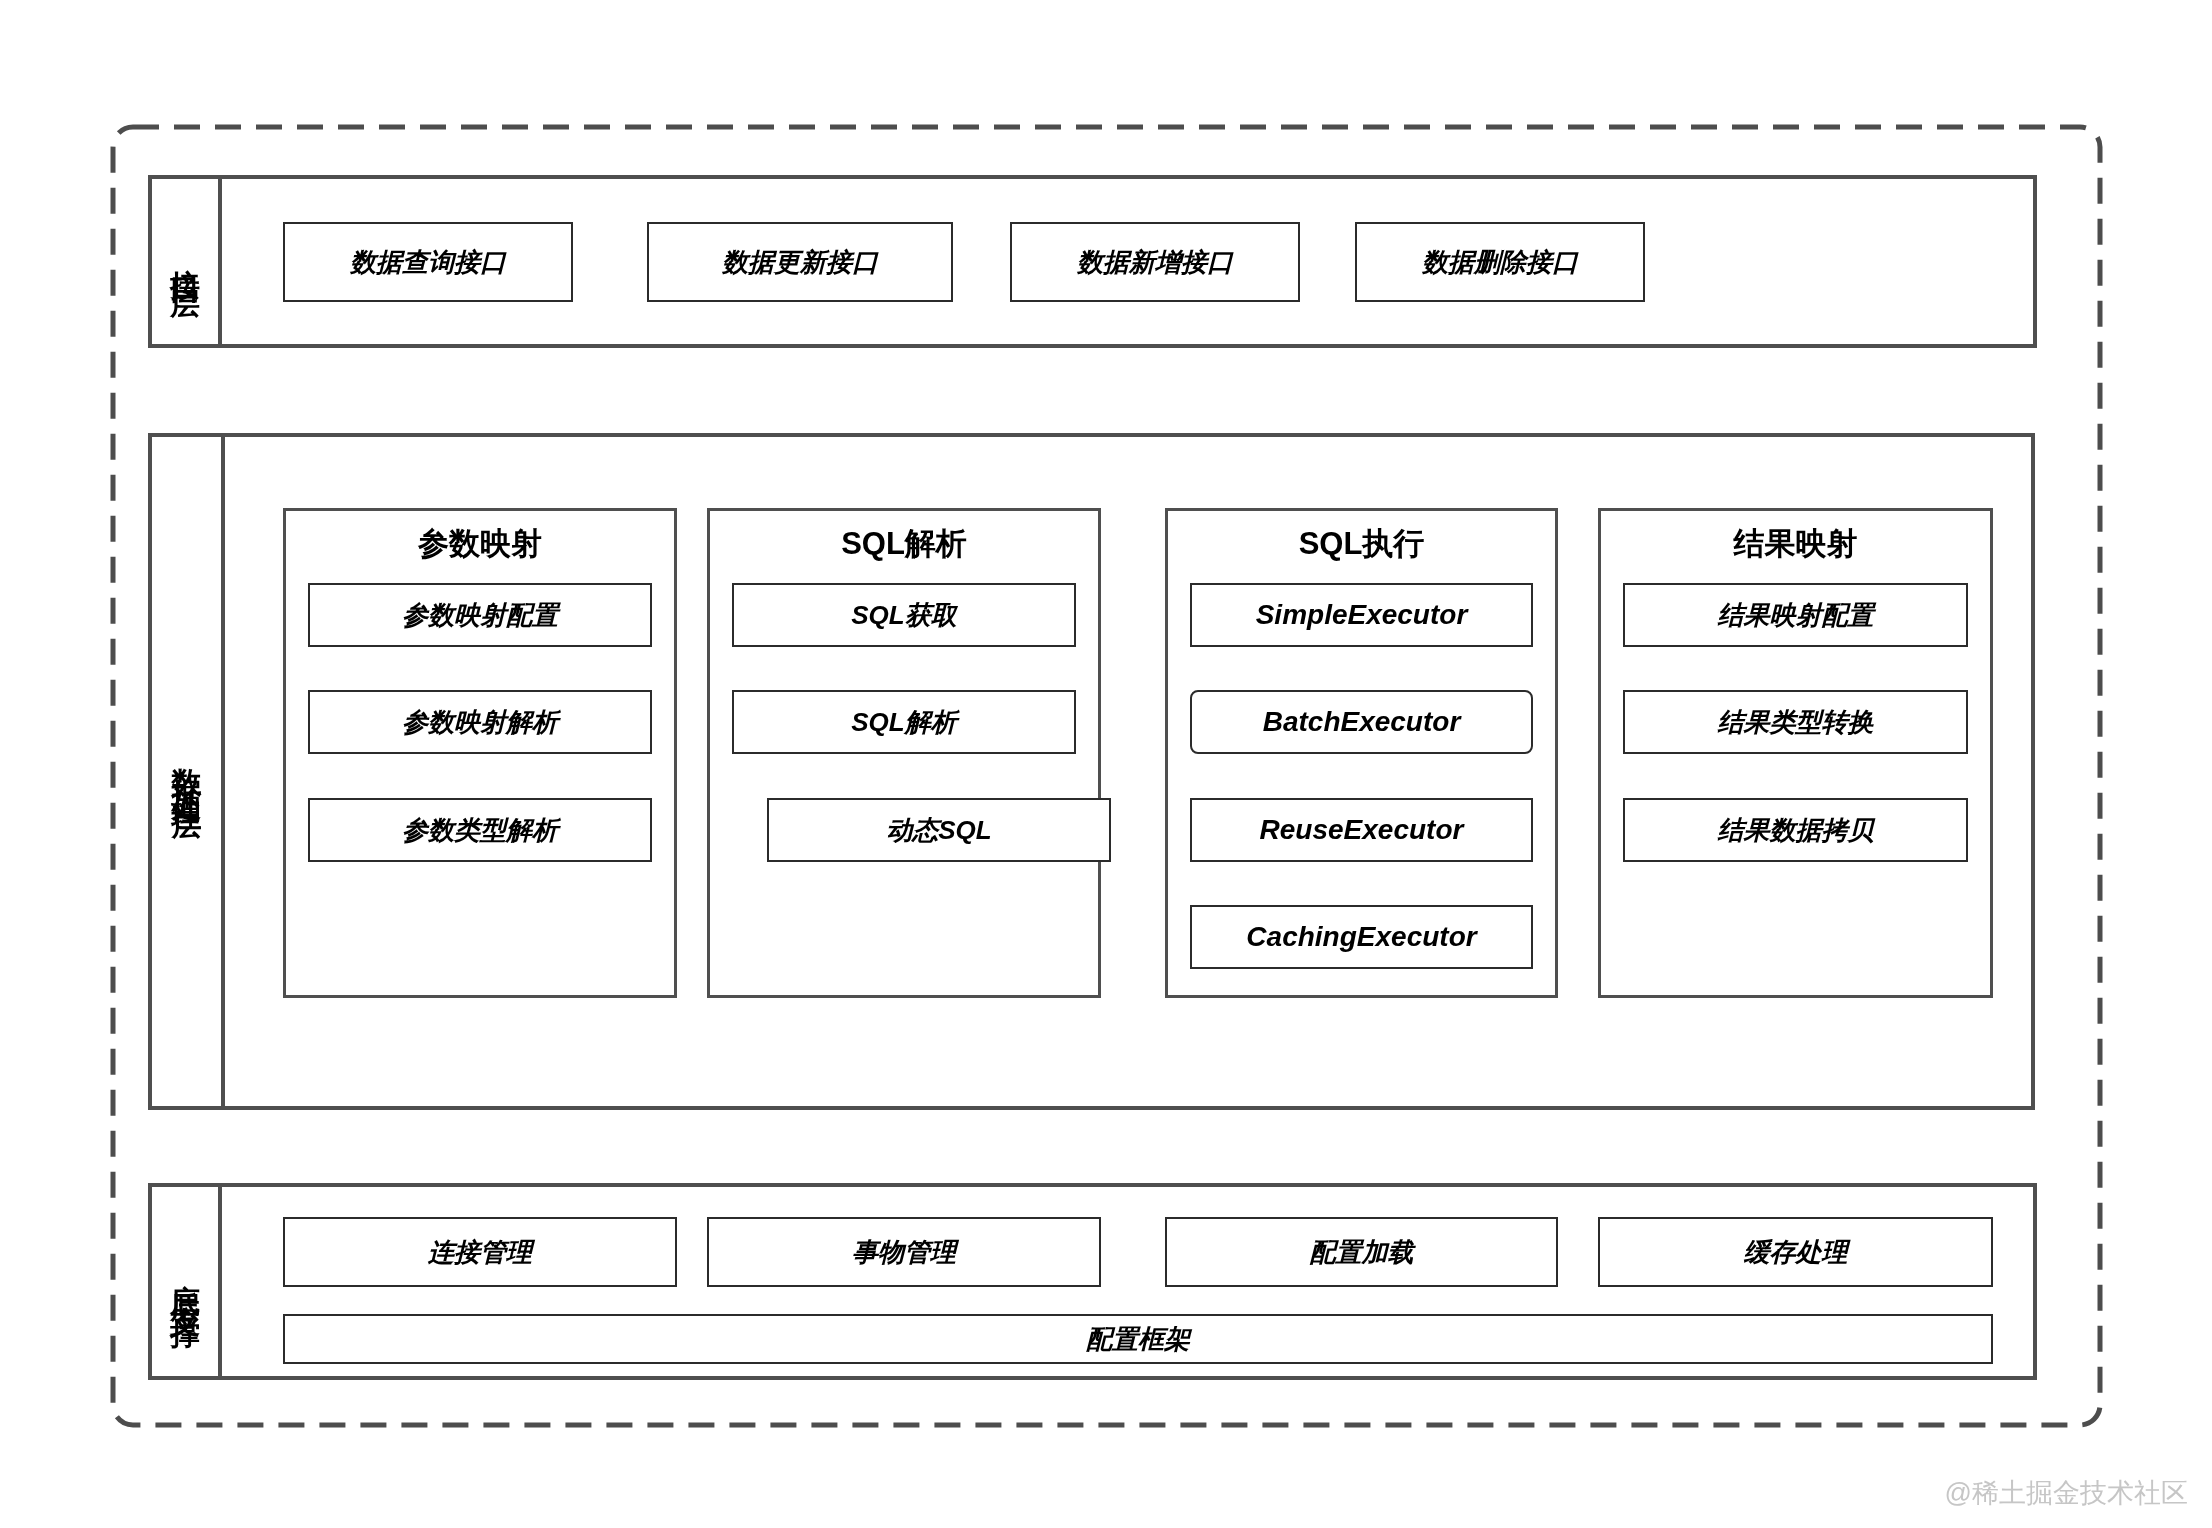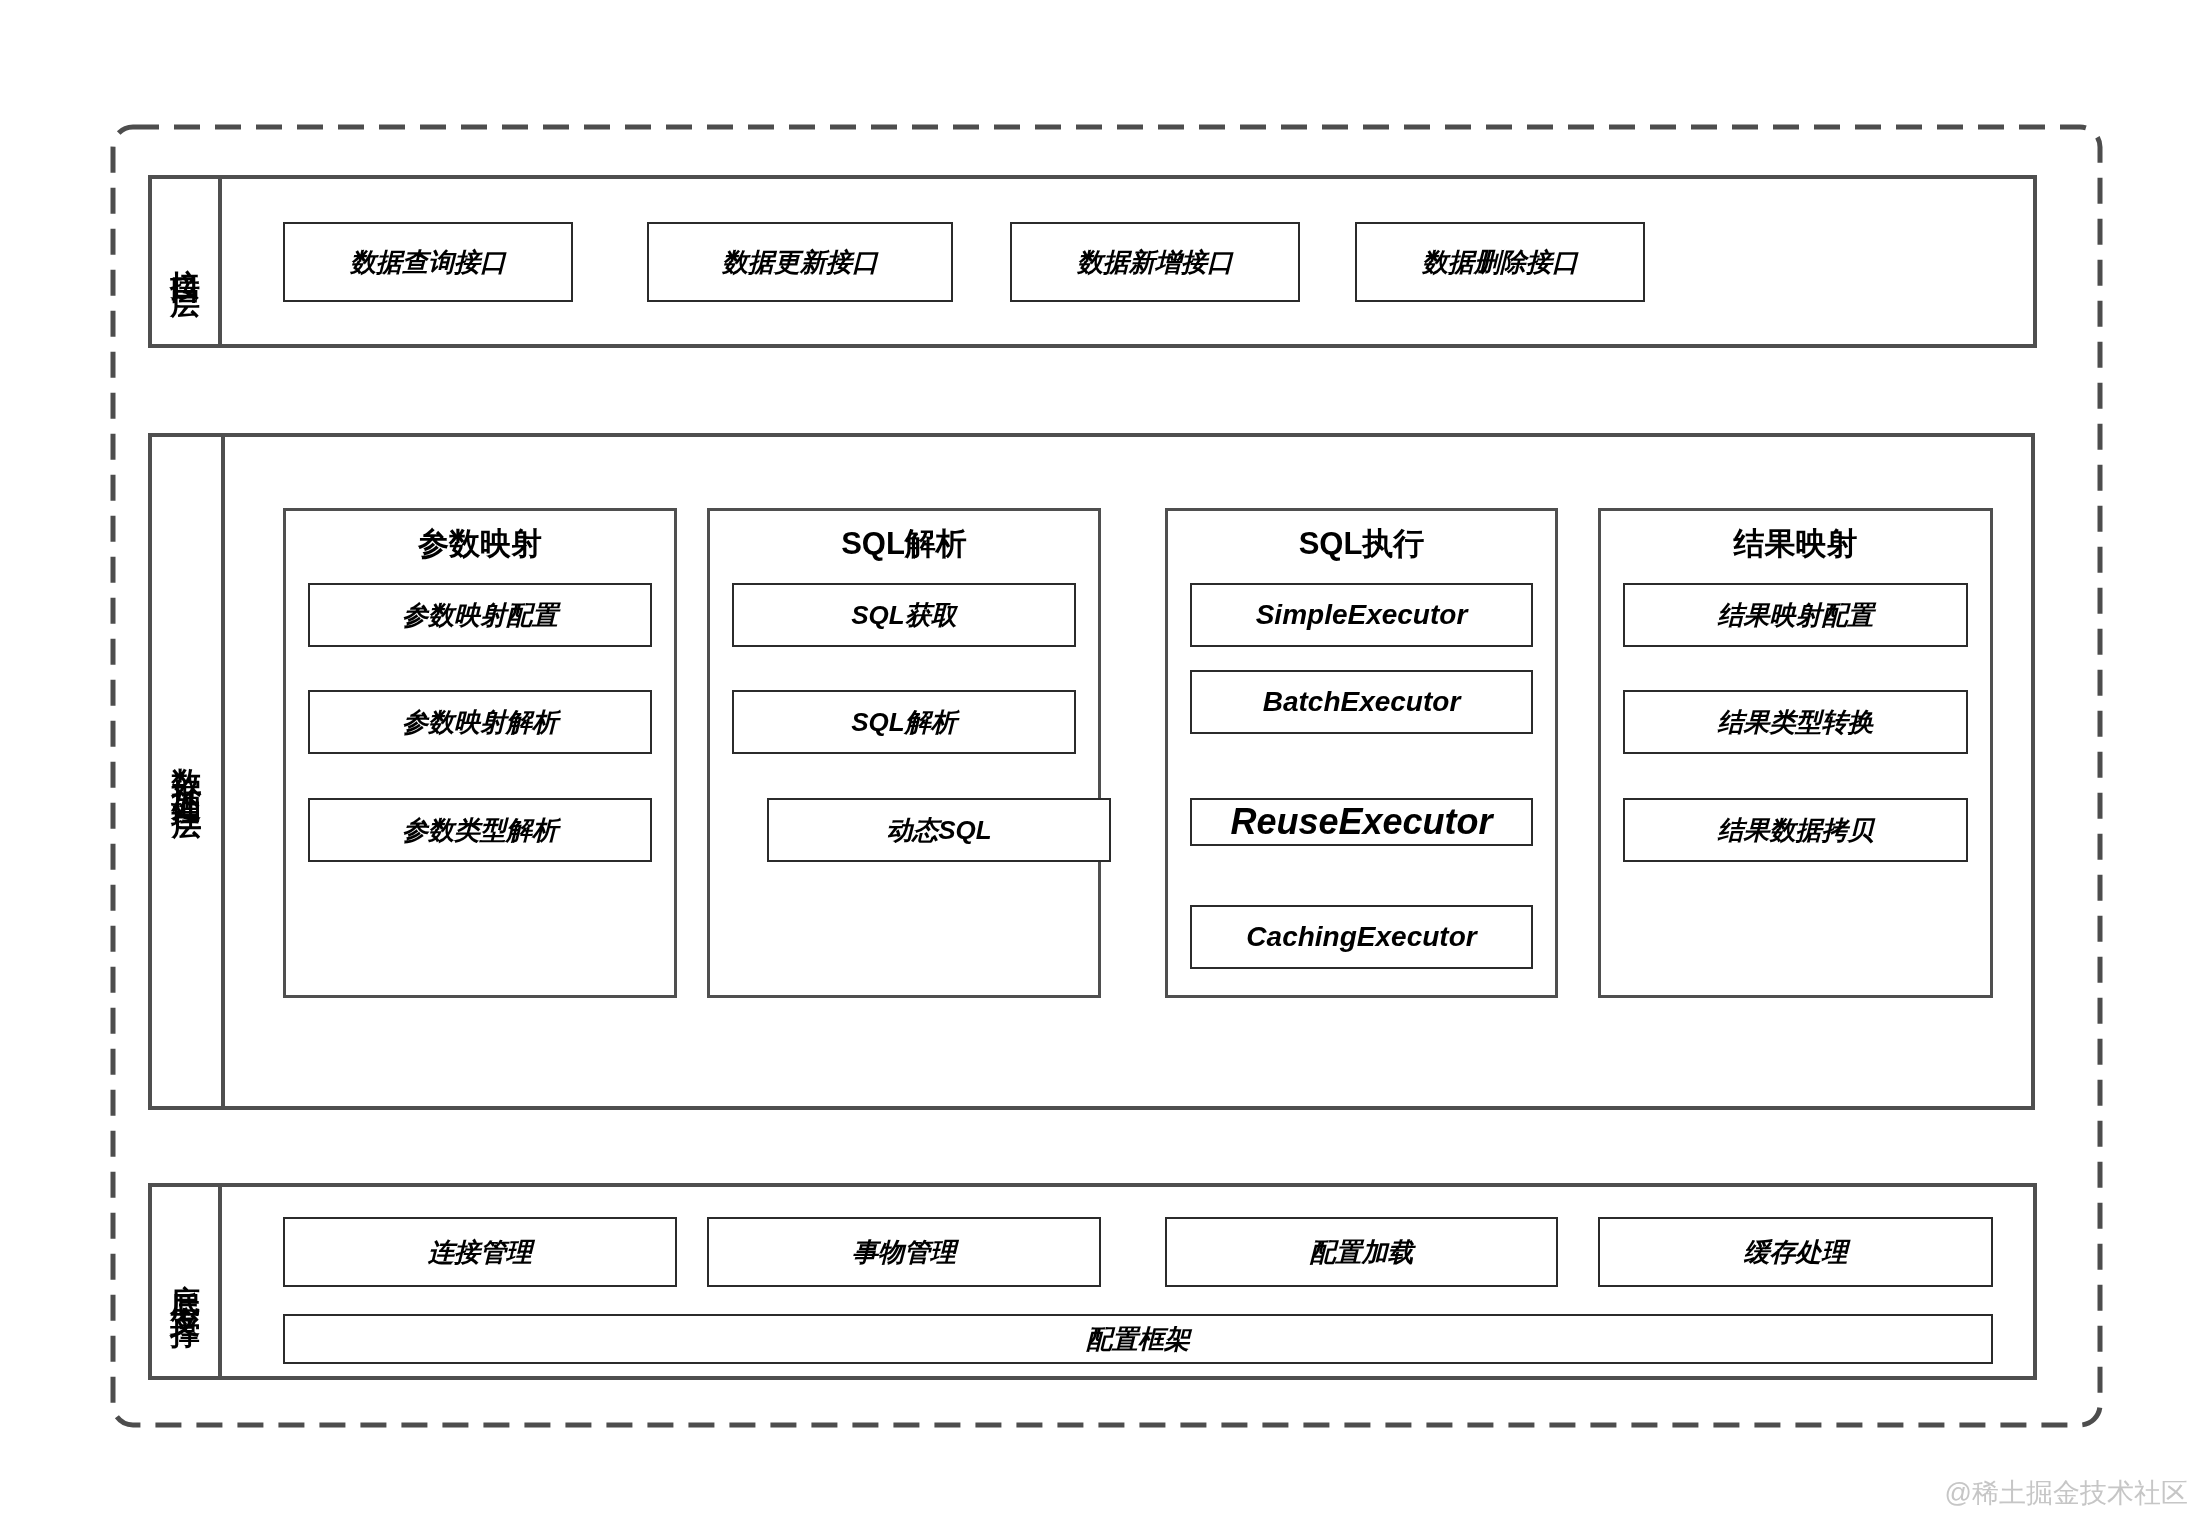--- a/index.html
+++ b/index.html
@@ -98,22 +98,22 @@
     <div class="col-title">SQL解析</div>
   </div>
   <div class="box" style="left:732px; top:583px; width:344px; height:64px;">SQL获取</div>
   <div class="box" style="left:732px; top:690px; width:344px; height:64px;">SQL解析</div>
   <div class="box" style="left:732px; top:798px; width:344px; height:64px;margin-left:35px;">动态SQL</div>
 
   <div class="col" style="left:1165px; top:508px; width:393px; height:490px;">
     <div class="col-title">SQL执行</div>
   </div>
   <div class="box" style="left:1190px; top:583px; width:343px; height:64px; font-size:28px;">SimpleExecutor</div>
-  <div class="box" style="left:1190px; top:670px; width:343px; height:64px; font-size:28px;">BatchExecutor</div>
-  <div class="box" style="left:1190px; top:798px; width:343px; height:48px; font-size:36px;text-align:right;">ReuseExecutor</div>
+  <div class="box" style="left:1190px; top:690px; width:343px; height:64px; font-size:28px;border-radius:8px;">BatchExecutor</div>
+  <div class="box" style="left:1190px; top:798px; width:343px; height:64px; font-size:28px;text-align:right;">ReuseExecutor</div>
   <div class="box" style="left:1190px; top:905px; width:343px; height:64px; font-size:28px;">CachingExecutor</div>
 
   <div class="col" style="left:1598px; top:508px; width:395px; height:490px;">
     <div class="col-title">结果映射</div>
   </div>
   <div class="box" style="left:1623px; top:583px; width:345px; height:64px;">结果映射配置</div>
   <div class="box" style="left:1623px; top:690px; width:345px; height:64px;">结果类型转换</div>
   <div class="box" style="left:1623px; top:798px; width:345px; height:64px;">结果数据拷贝</div>
 
   <div class="section" style="left:148px; top:1183px; width:1889px; height:197px;">

